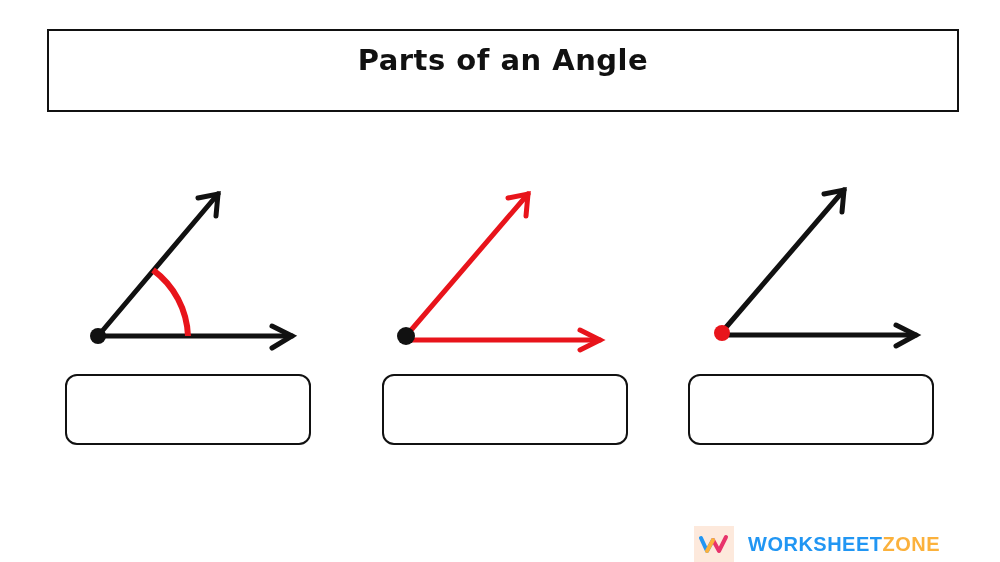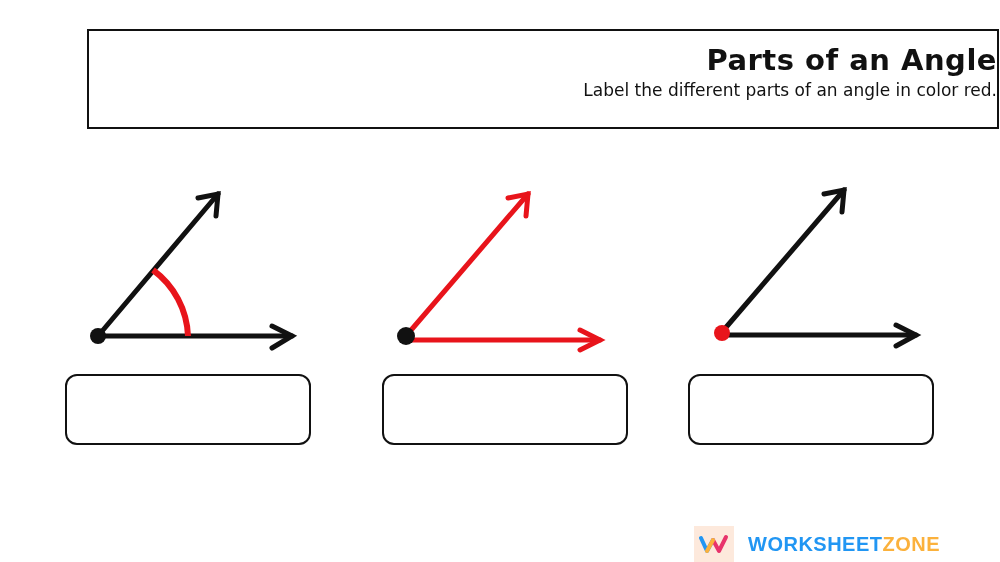--- a/index.html
+++ b/index.html
@@ -1,33 +1,32 @@
 <!DOCTYPE html>
 <html><head>
 <meta charset="utf-8">
 <style>
   html, body { margin:0; padding:0; background:#ffffff; }
   body { width:1000px; height:562px; position:relative; overflow:hidden; font-family:"DejaVu Sans", sans-serif; }
-  .header-box { position:absolute; left:47px; top:29px; width:912px; height:100px; border:2.5px solid #111; box-sizing:border-box; text-align:right;margin-left:40px; }
+  .header-box { position:absolute; left:47px; top:29px; width:912px; height:83px; border:2.5px solid #111; box-sizing:border-box; text-align:center; }
   .title { font-family:"DejaVu Sans", sans-serif; font-weight:bold; font-size:29px; color:#111; margin-top:12px; letter-spacing:0.5px; }
   .subtitle { font-family:"DejaVu Sans", sans-serif; font-size:17px; color:#111; margin-top:3px; }
   .diagram { position:absolute; top:180px; }
   .answer-box { position:absolute; top:374px; width:246px; height:71px; border:2px solid #111; border-radius:12px; box-sizing:border-box; background:#fff; }
   .logo { position:absolute; left:694px; top:526px; display:flex; align-items:center; }
   .logo-mark { width:40px; height:36px; background:#fde9dc; display:flex; align-items:center; justify-content:center; }
   .logo-text { font-family:"Liberation Sans", sans-serif; font-weight:bold; font-size:20px; margin-left:14px; letter-spacing:0.5px; }
   .logo-a { color:#2196f3; }
   .logo-b { color:#fbb13c; }
 </style>
 </head>
 <body>
 
 <div class="header-box">
   <div class="title">Parts of an Angle</div>
-  <div class="subtitle">Label the different parts of an angle in color red.</div>
 </div>
 
 <svg class="diagram" style="left:80px;" width="240" height="180" viewBox="0 0 240 180">
   <g stroke="#111" stroke-width="5" stroke-linecap="round" fill="none">
     <line x1="18" y1="156" x2="138" y2="14"></line>
     <polyline points="118,18 138,14 136,36"></polyline>
   </g>
   <g stroke="#111" stroke-width="5" stroke-linecap="round" fill="none">
     <line x1="18" y1="156" x2="212" y2="156"></line>
     <polyline points="192,146 212,156 192,168"></polyline>

